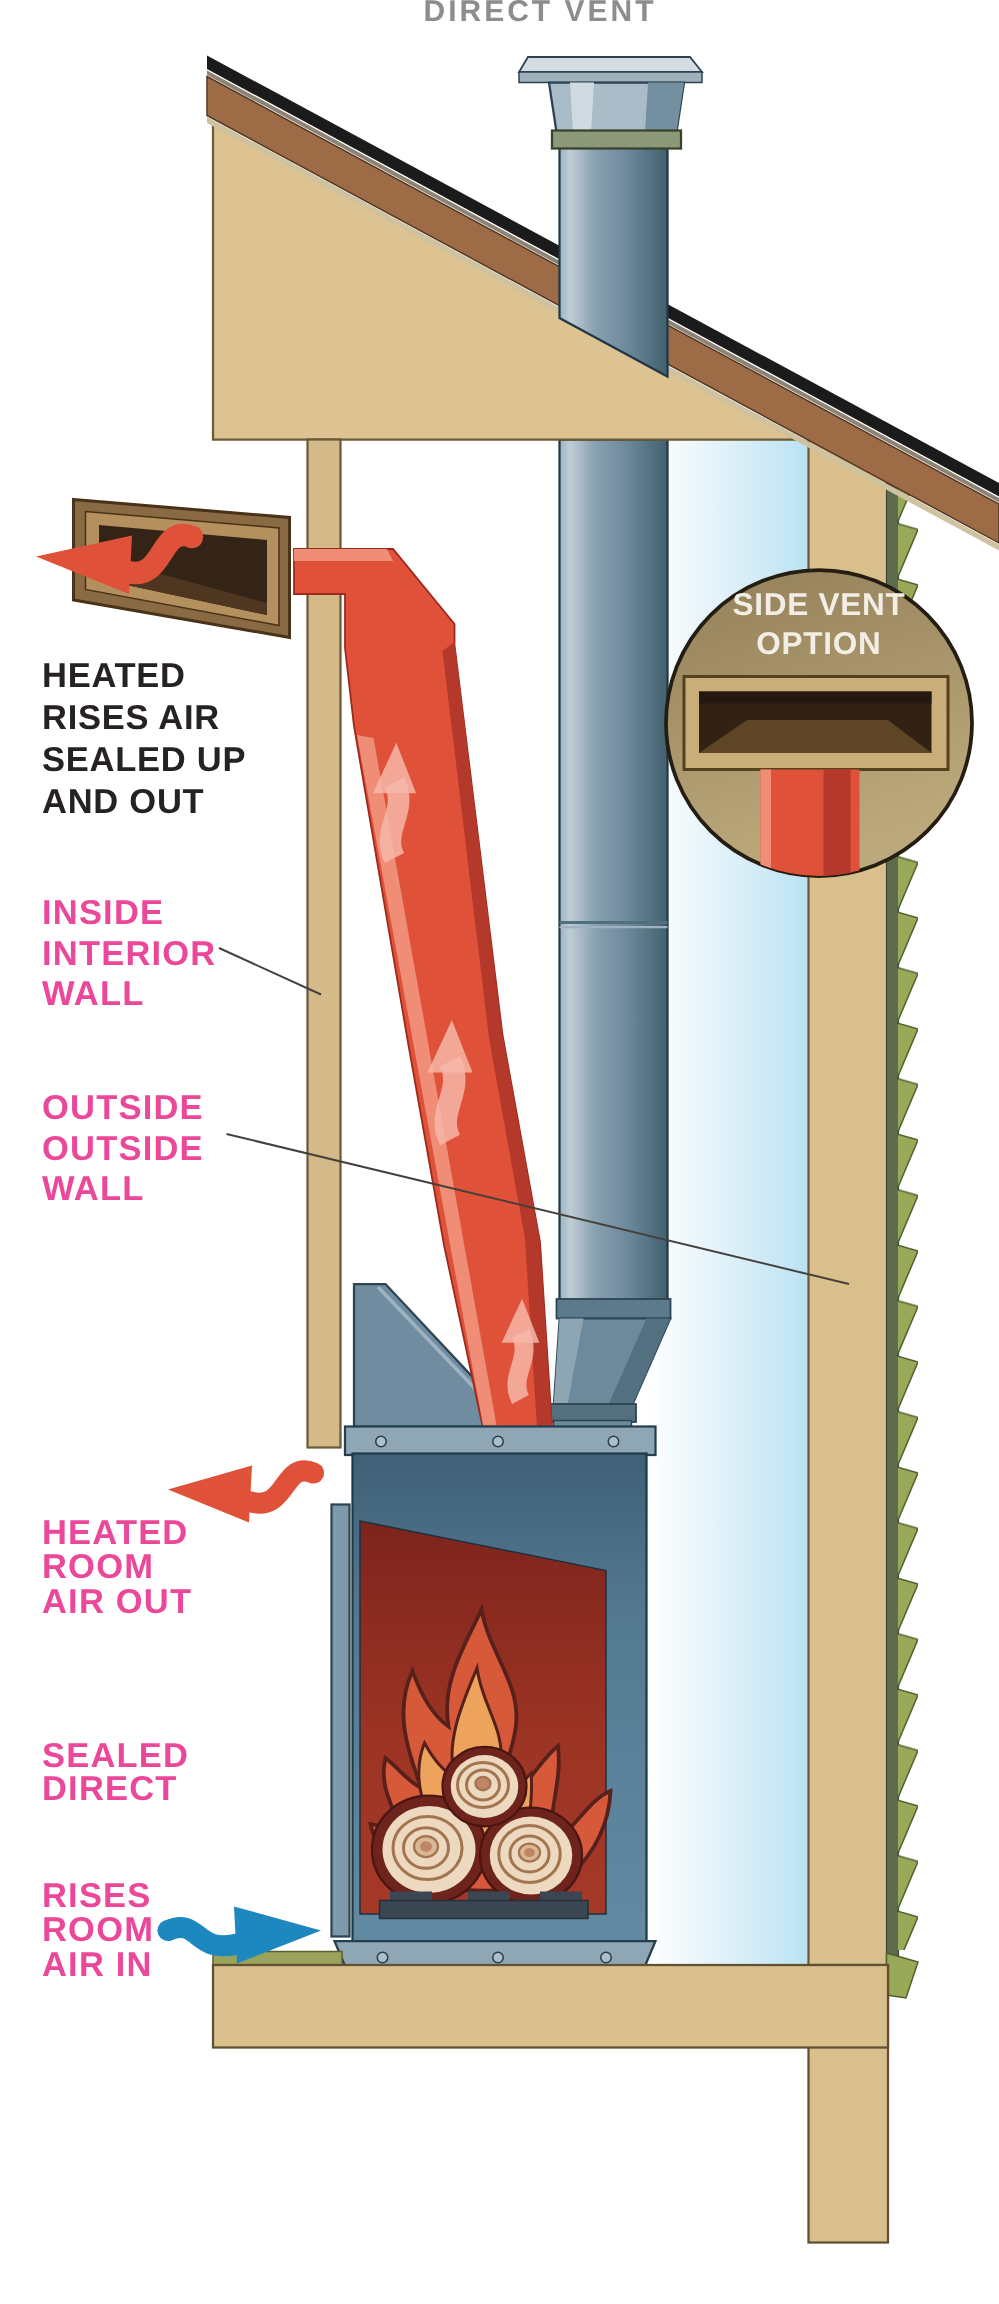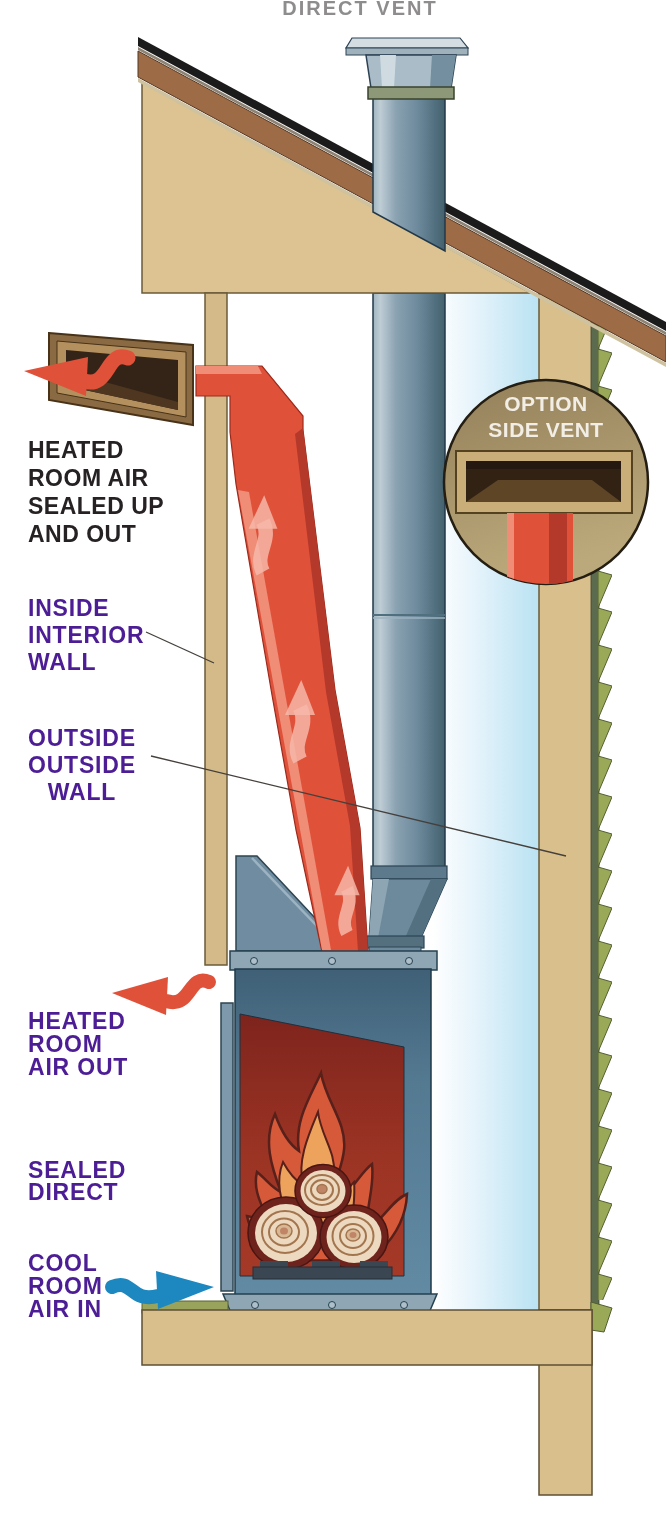--- a/index.html
+++ b/index.html
@@ -3,21 +3,21 @@
 <meta charset="utf-8">
 <style>
   html,body{margin:0;padding:0;background:#ffffff;}
   .stage{position:relative;width:666px;height:1536px;background:#ffffff;overflow:hidden;
          font-family:"Liberation Sans",sans-serif;}
   .stage svg{position:absolute;left:0;top:0;}
   .lbl{position:absolute;font-weight:bold;}
   .lbl span{display:block;}
   .title{left:227px;top:-3px;width:266px;text-align:center;color:#8e8c8d;
          font-size:20px;letter-spacing:2px;}
-  .gray{color:#4c1d95;font-size:23px;letter-spacing:0.8px;}
+  .gray{color:#ec4899;font-size:23px;letter-spacing:0.8px;}
   .black{color:#262223;font-size:23px;letter-spacing:0.5px;}
   .lh28{line-height:28px;} .lh27{line-height:27px;} .lh23{line-height:23px;} .lh22{line-height:22px;margin-top:22px;}
   .sidevent{left:446px;top:391px;width:200px;text-align:center;color:#f2eee5;
             font-size:21px;line-height:26px;letter-spacing:0.5px;}
 </style>
 </head>
 <body>
 
 <div class="stage">
 
@@ -225,52 +225,52 @@
       <rect x="549" y="513" width="18" height="73" fill="#b4392a"></rect>
       <rect x="507" y="513" width="7" height="73" fill="#ef8d77"></rect>
     </g>
   </g>
 </svg>
 
 <div class="lbl title">DIRECT VENT</div>
 
 <div class="lbl black lh28" style="left:28px;top:436px;">
   <span>HEATED</span>
-  <span>ROOM AIR</span>
+  <span>RISES AIR</span>
   <span>SEALED UP</span>
   <span>AND OUT</span>
 </div>
 
 <div class="lbl gray lh27" style="left:28px;top:595px;">
   <span>INSIDE</span>
   <span>INTERIOR</span>
   <span>WALL</span>
 </div>
 
-<div class="lbl gray lh27" style="left:28px;top:725px;text-align:center;">
+<div class="lbl gray lh27" style="left:28px;top:725px;">
   <span>OUTSIDE</span>
   <span>OUTSIDE</span>
   <span>WALL</span>
 </div>
 
 <div class="lbl gray lh23" style="left:28px;top:1010px;">
   <span>HEATED</span>
   <span>ROOM</span>
   <span>AIR OUT</span>
 </div>
 
 <div class="lbl gray lh22" style="left:28px;top:1137px;">
   <span>SEALED</span>
   <span>DIRECT</span>
 </div>
 
 <div class="lbl gray lh23" style="left:28px;top:1252px;">
-  <span>COOL</span>
+  <span>RISES</span>
   <span>ROOM</span>
   <span>AIR IN</span>
 </div>
 
 <div class="lbl sidevent">
+  <span>SIDE VENT</span>
   <span>OPTION</span>
-  <span>SIDE VENT</span>
 </div>
 
 </div>
 
 </body></html>

